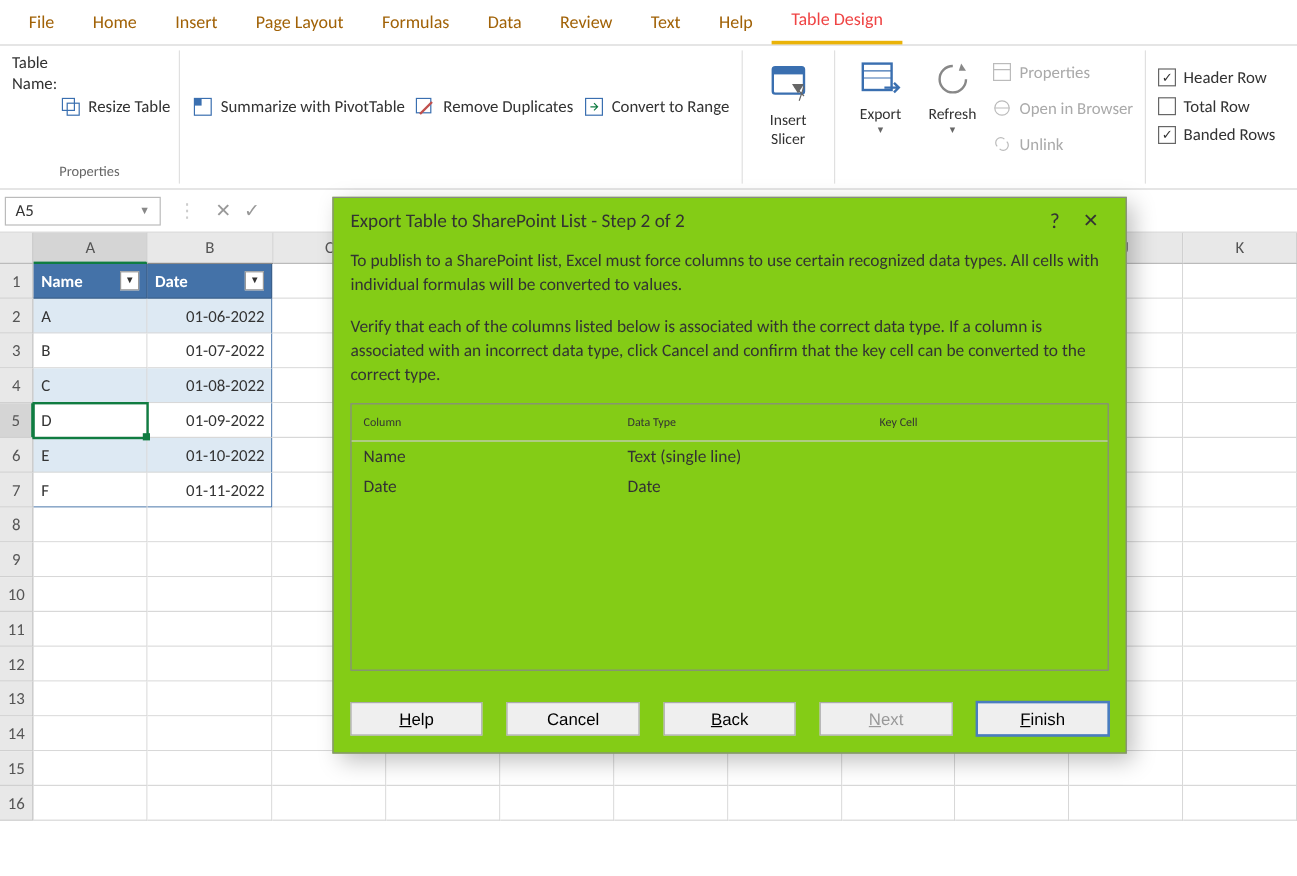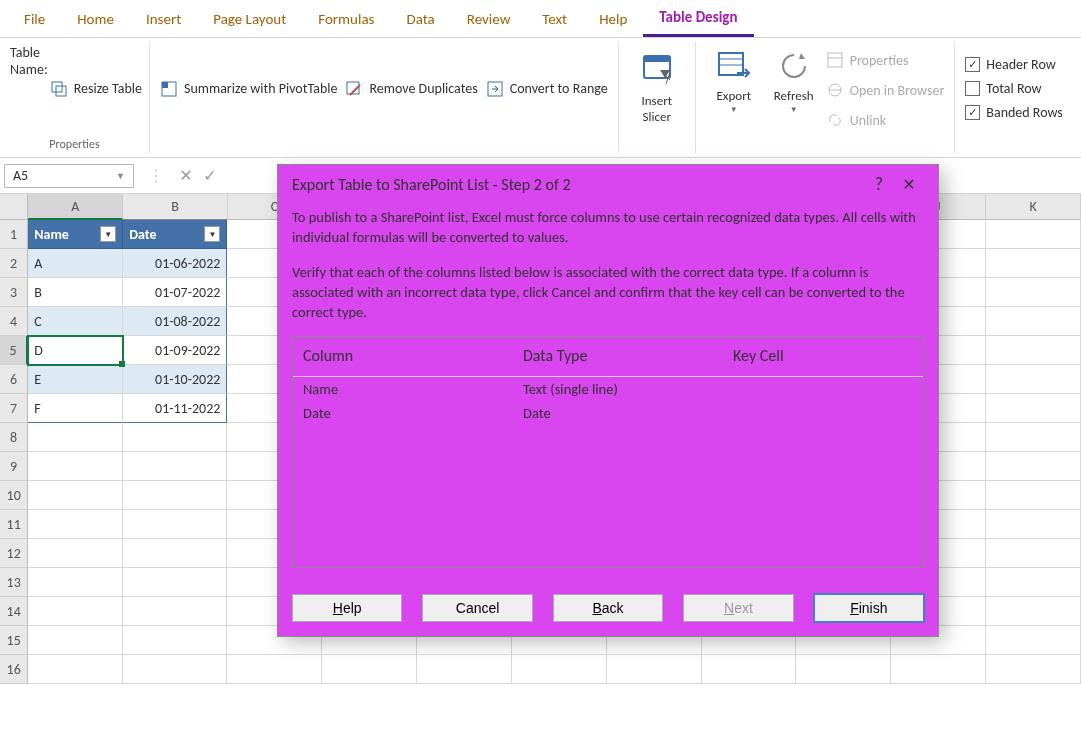--- a/index.html
+++ b/index.html
@@ -1,21 +1,21 @@
 <!DOCTYPE html>
 <html><head>
 <meta charset="utf-8">
 <style>
 * { box-sizing: border-box; margin: 0; padding: 0; }
 body { font-family: "Segoe UI", Calibri, sans-serif; font-size: 14px; background: #fff; color: #333; overflow: hidden; width: 1081px; height: 730px; position: relative; }
 
 
 .ribbon-tabs { display: flex; align-items: center; height: 38px; padding: 0 8px; border-bottom: 1px solid #d4d4d4; }
 .ribbon-tab { padding: 8px 16px; font-size: 15px; color: #a16207; cursor: pointer; }
-.ribbon-tab.active { color: #a21caf; border-bottom: 3px solid #4c1d95; font-weight: 700; }
+.ribbon-tab.active { color: #ef4444; border-bottom: 3px solid #eab308; font-weight: 400; }
 
 
 .ribbon-content { display: flex; height: 120px; border-bottom: 1px solid #d4d4d4; padding: 4px 0; }
 .ribbon-group { display: flex; flex-direction: column; padding: 2px 10px; border-right: 1px solid #e0e0e0; justify-content: space-between; }
 .ribbon-group-label { font-size: 12px; color: #666; text-align: center; margin-top: 4px; }
 .group-body { display: flex; flex-direction: row; gap: 2px; flex: 1; }
 .small-cmd { display: flex; align-items: center; gap: 6px; font-size: 14px; color: #333; padding: 3px 0; white-space: nowrap; cursor: pointer; }
 .small-cmd .ico { width: 18px; height: 18px; display: inline-flex; align-items: center; justify-content: center; }
 .small-cmd.disabled { color: #aaa; }
 .tablename-label { font-size: 14px; margin-bottom: 4px; }
@@ -49,29 +49,29 @@
 .cell.th .dd { margin-left: auto; width: 16px; height: 16px; background: #fff; border: 1px solid #999; display: flex; align-items: center; justify-content: center; font-size: 8px; color: #333; }
 .cell.band { background: #dde9f3; }
 .cell.col-b { width: 110px; }
 .cell.sel { outline: 2px solid #107c41; outline-offset: -1px; position: relative; }
 .cell.sel::after { content:""; position:absolute; right:-3px; bottom:-3px; width:6px; height:6px; background:#107c41; }
 .col-header.col-b { width: 110px; }
 .tbl-border-b { border-bottom: 1px solid #4472a8 !important; }
 .tbl-border-r { border-right: 1px solid #4472a8 !important; }
 
 
-.dialog { position: absolute; top: 164px; left: 277px; width: 662px; background: #d946ef; border: 1px solid #888; box-shadow: 6px 6px 18px rgba(0,0,0,.25); display:flex; flex-direction:column; }
+.dialog { position: absolute; top: 164px; left: 277px; width: 662px; background: #84cc16; border: 1px solid #888; box-shadow: 6px 6px 18px rgba(0,0,0,.25); display:flex; flex-direction:column; }
 .dlg-title { display: flex; align-items: center; height: 38px; padding: 0 14px; font-size: 16px; }
 .dlg-title-text { flex: 1; }
 .dlg-title .dlg-help { width: 30px; text-align: center; font-size: 18px; cursor:pointer; }
 .dlg-title .dlg-close { width: 30px; text-align: center; font-size: 16px; cursor:pointer; }
 .dlg-body { padding: 4px 14px 12px; font-size: 14.5px; line-height: 1.4; }
 .dlg-p { margin-bottom: 14px; }
 .dlg-list { border: 1px solid #888; margin-top: 4px; }
-.dlg-list-head { display: flex; padding: 8px 10px; border-bottom: 1px solid #ccc; font-size: 16px; }
+.dlg-list-head { display: flex; padding: 8px 10px; border-bottom: 1px solid #ccc; font-size: 10px; }
 .dlg-list-body { height: 190px; overflow:auto; }
 .dlg-list-row { display: flex; padding: 2px 10px; font-size: 14.5px; }
 .dlg-col1 { width: 220px; }
 .dlg-col2 { width: 210px; }
 .dlg-col3 { flex: 1; }
 .dlg-buttons { display: flex; gap: 20px; padding: 14px; }
 .dlg-btn { flex:1; height: 28px; background: #efefef; border: 1px solid #aaa; font-size: 14px; cursor:pointer; }
 .dlg-btn.disabled { color: #999; }
 .dlg-btn.focus { outline: 2px solid #4a7dbf; outline-offset: -1px; border: 1px solid #4a7dbf; }
 u.acc { text-decoration: underline; }

